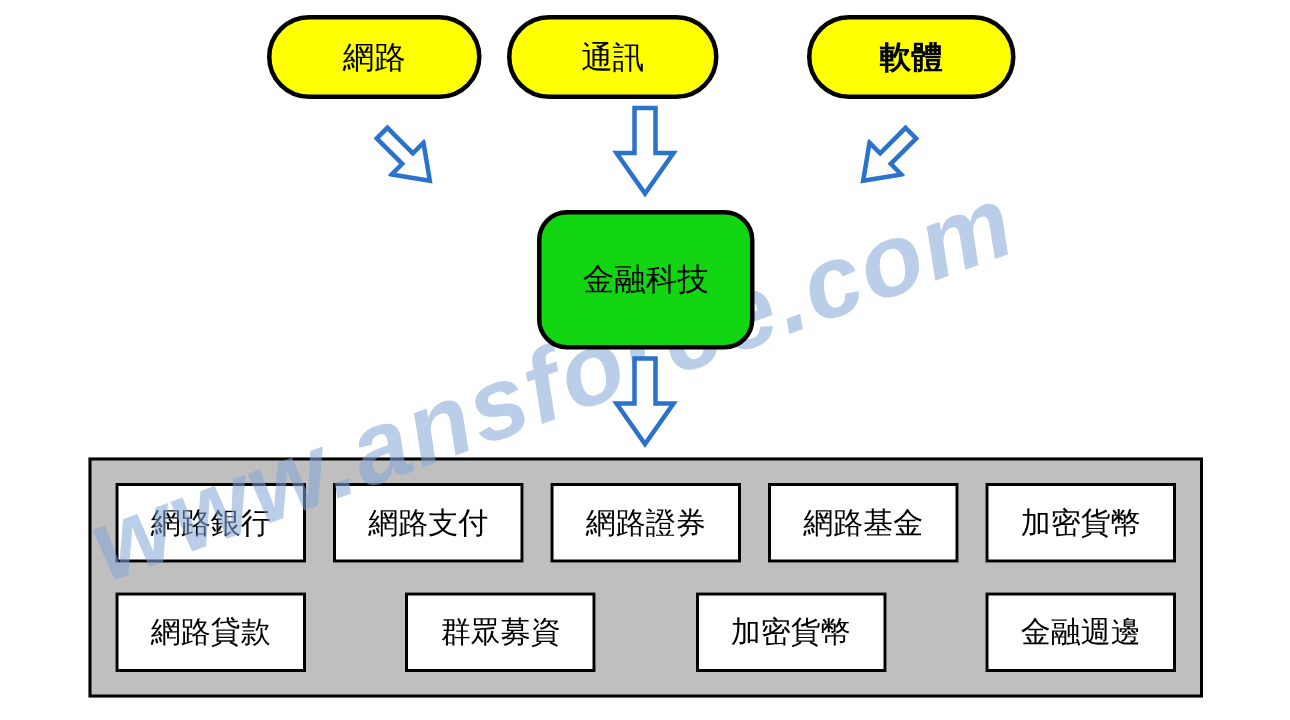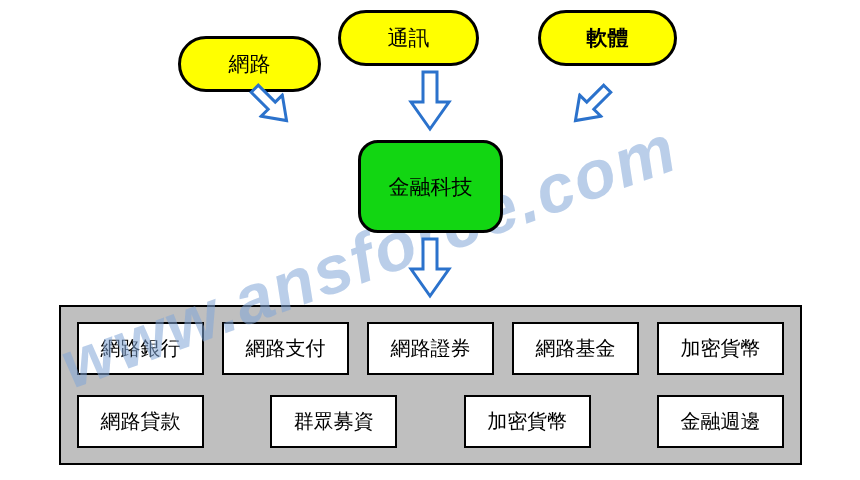--- a/index.html
+++ b/index.html
@@ -39,21 +39,21 @@
     background: #ffff00;
     border: 3px solid #000;
     border-radius: 30px;
     box-sizing: border-box;
     display: flex;
     align-items: center;
     justify-content: center;
     font-size: 21px;
     z-index: 2;
   }
-  #src-1 { left: 178px; width: 143px; margin-top: 26px; }
+  #src-1 { left: 178px; width: 143px; }
   #src-2 { left: 338px; width: 141px; }
   #src-3 { left: 538px; width: 139px; font-weight: bold; }
 
   
   .hub-node {
     position: absolute;
     left: 358px;
     top: 140px;
     width: 145px;
     height: 93px;

